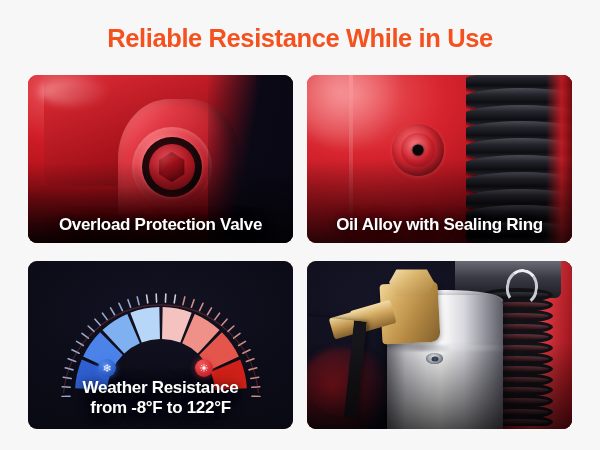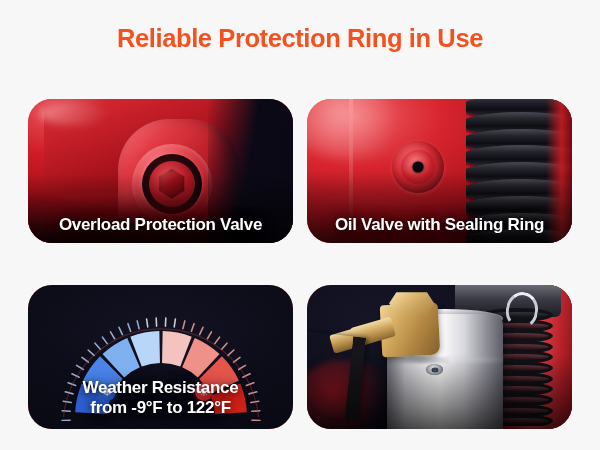--- a/index.html
+++ b/index.html
@@ -37,24 +37,23 @@
     width: 544px;
     height: 354px;
     display: grid;
     grid-template-columns: 265px 265px;
     grid-template-rows: 168px 168px;
     column-gap: 14px;
     row-gap: 18px;
   }
   .panel {
     position: relative;
-    border-radius: 24px;
+    border-radius: 9px;
     overflow: hidden;
     background: #ef4444;
-    margin-top: 24px;
   }
   .art {
     position: absolute;
     inset: 0;
   }
   .caption {
     position: absolute;
     left: 0;
     right: 0;
     bottom: 9px;
@@ -306,21 +305,21 @@
     border-radius: 0 0 6px 6px;
   }
   .p4-vignette {
     position: absolute; inset: 0;
     background: linear-gradient(180deg, rgba(0,0,0,0) 48%, rgba(0,0,0,0.45) 84%, rgba(0,0,0,0.68) 100%);
   }
 </style>
 </head>
 <body>
 
-<div class="title">Reliable Protection Ring in Use</div>
+<div class="title">Reliable Resistance While in Use</div>
 
 <div class="grid">
 
   <div class="panel">
     <div class="art">
       <div class="p1-bg"></div>
       <div class="p1-block"></div>
       <div class="p1-boss">
         <div class="p1-ring-outer">
           <div class="p1-ring-dark">
@@ -356,21 +355,21 @@
           <div class="loop" style="top: 63.2px;"></div>
           <div class="loop" style="top: 80px;"></div>
           <div class="loop" style="top: 96.8px;"></div>
           <div class="loop" style="top: 113.6px;"></div>
           <div class="loop" style="top: 130.4px;"></div>
           <div class="loop" style="top: 147.2px;"></div>
         </div>
       <div class="p2-coil-red"></div>
       <div class="p2-vignette"></div>
     </div>
-    <div class="caption">Oil Valve with Sealing Ring</div>
+    <div class="caption">Oil Alloy with Sealing Ring</div>
   </div>
 
   <div class="panel">
     <div class="art">
       <div class="p3-bg"></div>
       <svg class="gauge" width="255" height="130" viewBox="0 0 255 130">
         <g id="gauge-ticks" stroke-linecap="round">
             <line x1="36.55543474126229" y1="129.17585419992756" x2="28.560308125109515" y2="129.45505017354756" stroke="rgba(175,195,235,0.85)" stroke-width="1.6"></line>
             <line x1="36.677158217838254" y1="120.32449027730412" x2="28.692732566659203" y2="119.82554436761657" stroke="rgba(175,195,235,0.85)" stroke-width="1.6"></line>
             <line x1="37.6583202252566" y1="111.52683257705962" x2="29.760150574729707" y2="110.25446621020771" stroke="rgba(175,195,235,0.85)" stroke-width="1.6"></line>
@@ -415,21 +414,21 @@
             <path d="M 161.24099202790632 46.895351230330576 A 86 86 0 0 1 186.0419947304669 63.00131070428539 L 164.25892692378153 86.44268346548152 A 54 54 0 0 0 148.68620429659234 76.32963914462619 Z" fill="#ef9189"></path>
             <path d="M 188.41722604430947 65.2950449216334 A 86 86 0 0 1 205.378916714958 89.5188496438964 L 176.40071514660153 103.0932311717489 A 54 54 0 0 0 165.75035123712453 87.88293518335121 Z" fill="#e4564c"></path>
             <path d="M 206.72194487865204 92.53534028794232 A 86 86 0 0 1 213.3741536480542 121.34922208330929 L 181.42098019761545 123.0797440988221 A 54 54 0 0 0 177.24401190054897 104.98730669242889 Z" fill="#cf2119"></path>
           </g>
         <path d="M 30 126 A 98 98 0 0 1 225 126" fill="none" stroke="rgba(190,70,70,0.35)" stroke-width="1.2"></path>
       </svg>
       <div class="badge cold">❄</div>
       <div class="badge hot">☀</div>
     </div>
     <div class="caption two-line">Weather Resistance
-from -9°F to 122°F</div>
+from -8°F to 122°F</div>
   </div>
 
   <div class="panel">
     <div class="art">
       <div class="p4-bg"></div>
       <div class="p4-red-right"></div>
       <div class="p4-red-left"></div>
       <div class="p4-bracket"></div>
       <div class="p4-springwrap" id="p4-spring">
           <div class="sloop" style="top: 0px;"></div>

